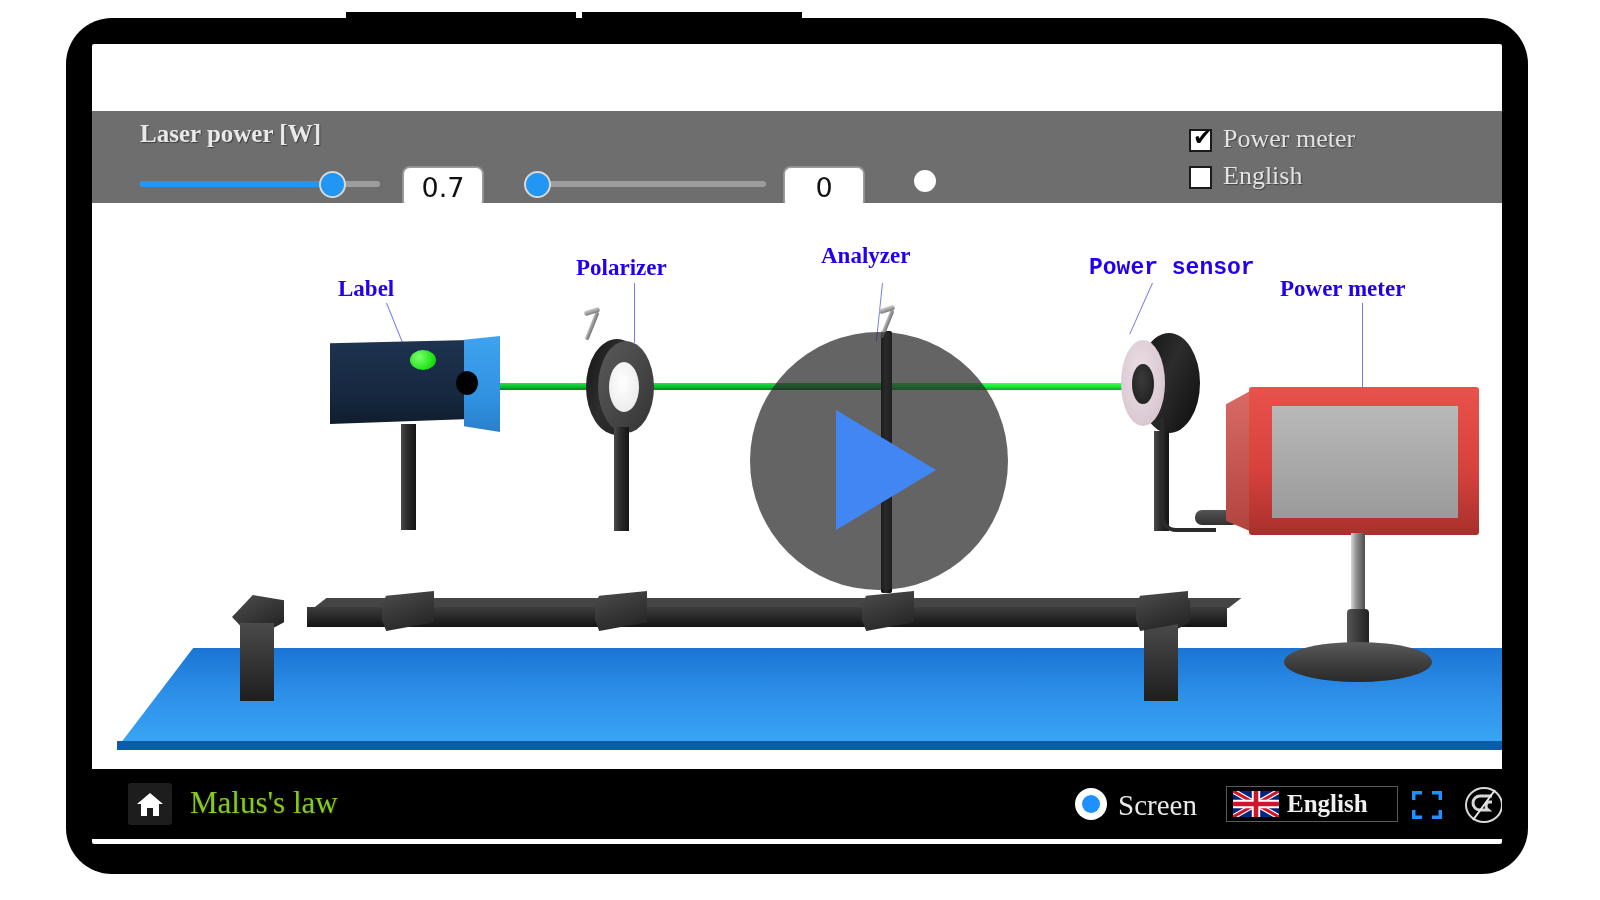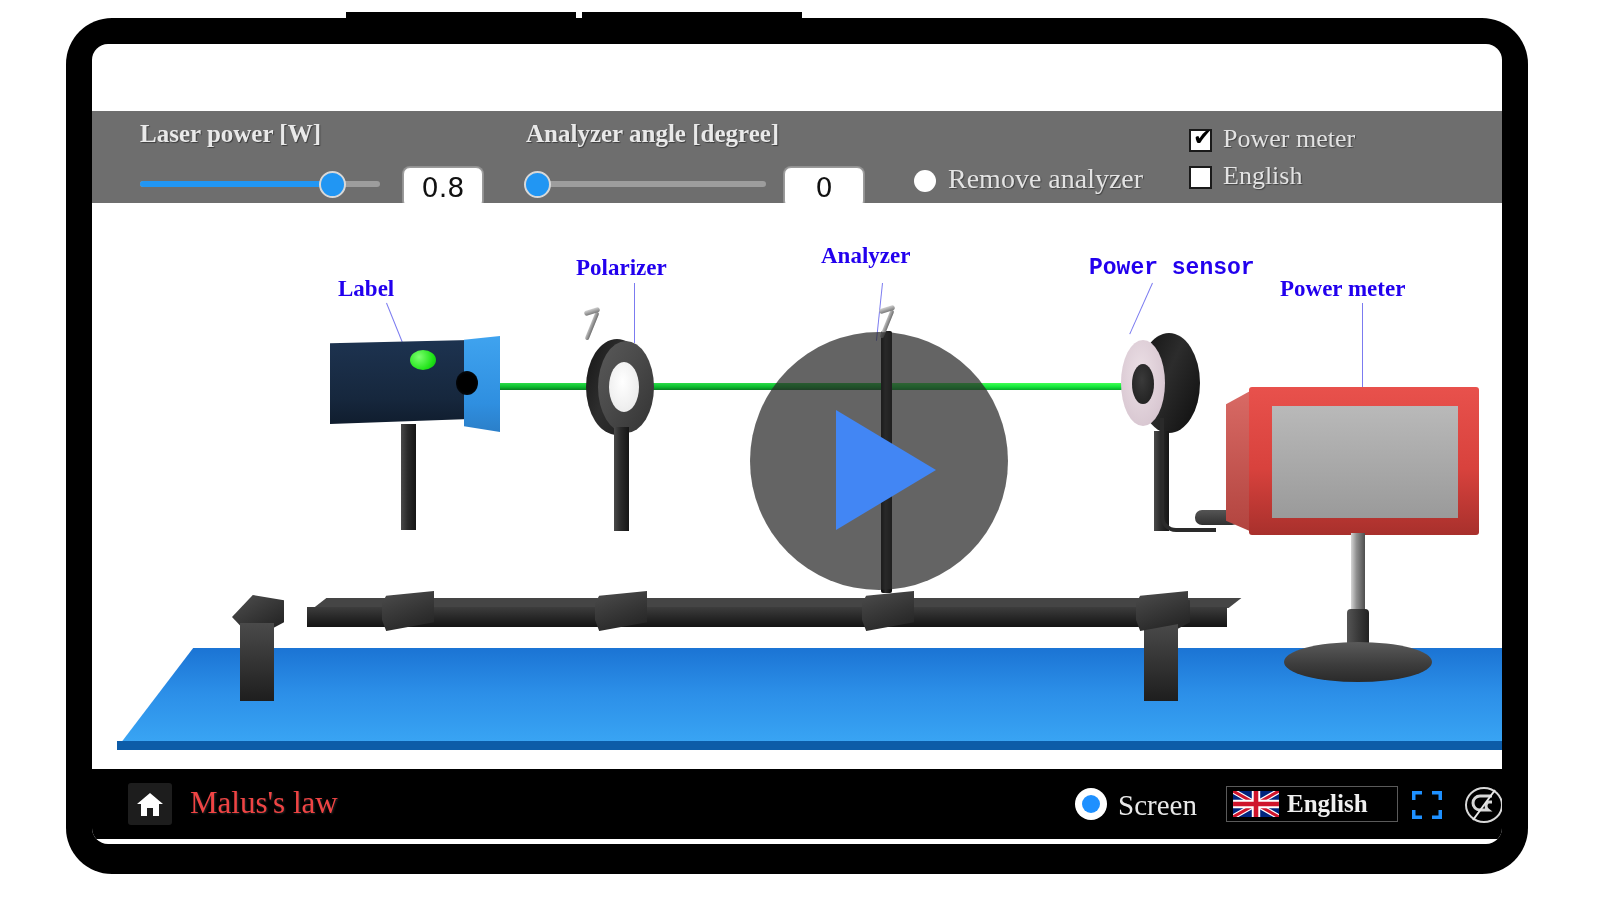--- a/index.html
+++ b/index.html
@@ -12,21 +12,21 @@
     position:absolute;left:66px;top:18px;width:1462px;height:856px;
     background:#000;border-radius:46px;
   }
   .bezel-notch{
     position:absolute;left:280px;top:-6px;width:230px;height:22px;background:#000;border-radius:0 0 12px 12px;
   }
   .bezel-notch2{
     position:absolute;left:516px;top:-6px;width:220px;height:22px;background:#000;border-radius:0 0 12px 12px;
   }
   .screen{
-    position:absolute;left:26px;top:26px;width:1410px;height:800px;background:#fff;border-radius:16px;overflow:hidden;
+    position:absolute;left:26px;top:26px;width:1410px;height:800px;background:#fff;border-radius:2px;overflow:hidden;
   }
 
   
   .panel{
     position:absolute;left:0;top:67px;width:1410px;height:92px;background:#6e6e6e;
   }
   .ctl-label{
     position:absolute;color:#e9e9e9;font-weight:bold;font-size:25px;white-space:nowrap;
     text-shadow:1px 1px 1px rgba(0,0,0,.45);
   }
@@ -239,21 +239,21 @@
   
   .bottombar{
     position:absolute;left:0;top:725px;width:1410px;height:70px;background:#000;
     display:flex;align-items:center;
   }
   .home-btn{
     position:absolute;left:36px;top:14px;width:44px;height:42px;background:#1d1d1d;border-radius:3px;
     display:flex;align-items:center;justify-content:center;
   }
   .bar-title{
-    position:absolute;left:98px;top:16px;color:#ef4444;font-size:31px;
+    position:absolute;left:98px;top:16px;color:#84cc16;font-size:31px;
     text-shadow:1px 1px 2px rgba(255,255,255,.15);
     text-align:center;
   }
   .label-radio{
     position:absolute;left:983px;top:19px;width:32px;height:32px;border-radius:50%;
     background:#fff;display:flex;align-items:center;justify-content:center;
   }
   .label-radio i{width:18px;height:18px;border-radius:50%;background:#1e90ff;display:block;}
   .label-text{position:absolute;left:1026px;top:20px;color:#e8e8e8;font-size:29px;}
   .lang-box{
@@ -277,32 +277,30 @@
     <div class="screen">
 
       <div class="panel">
 
         <div class="ctl-label" style="left:48px;top:9px;">Laser power [W]</div>
         <div class="slider" style="left:48px;top:63px;width:240px;">
           <div class="track"></div>
           <div class="track-fill" style="width:80%;"></div>
           <div class="thumb" style="left:calc(80% - 13px);"></div>
         </div>
-        <div class="numbox" style="left:311px;top:56px;width:78px;height:39px;">0.8</div>
-
-        <div class="ctl-label" style="left:434px;top:9px;">Analyzer angle [degree]</div>
+        <div class="numbox" style="left:311px;top:56px;width:78px;height:39px;">0.7</div>
+
         <div class="slider" style="left:434px;top:63px;width:240px;">
           <div class="track"></div>
           <div class="track-fill" style="width:0%;"></div>
           <div class="thumb" style="left:-2px;"></div>
         </div>
         <div class="numbox" style="left:692px;top:56px;width:78px;height:39px;">0</div>
 
         <div class="radio-dot" style="left:822px;top:59px;"></div>
-        <div class="radio-text" style="left:856px;top:52px;">Remove analyzer</div>
 
         <div class="cbox" style="left:1097px;top:18px;">
           <span class="tick">✔</span>
         </div>
         <div class="cbox-text" style="left:1131px;top:13px;">Power meter</div>
 
         <div class="cbox" style="left:1097px;top:55px;">
           <span class="tick"></span>
         </div>
         <div class="cbox-text" style="left:1131px;top:50px;">English</div>

